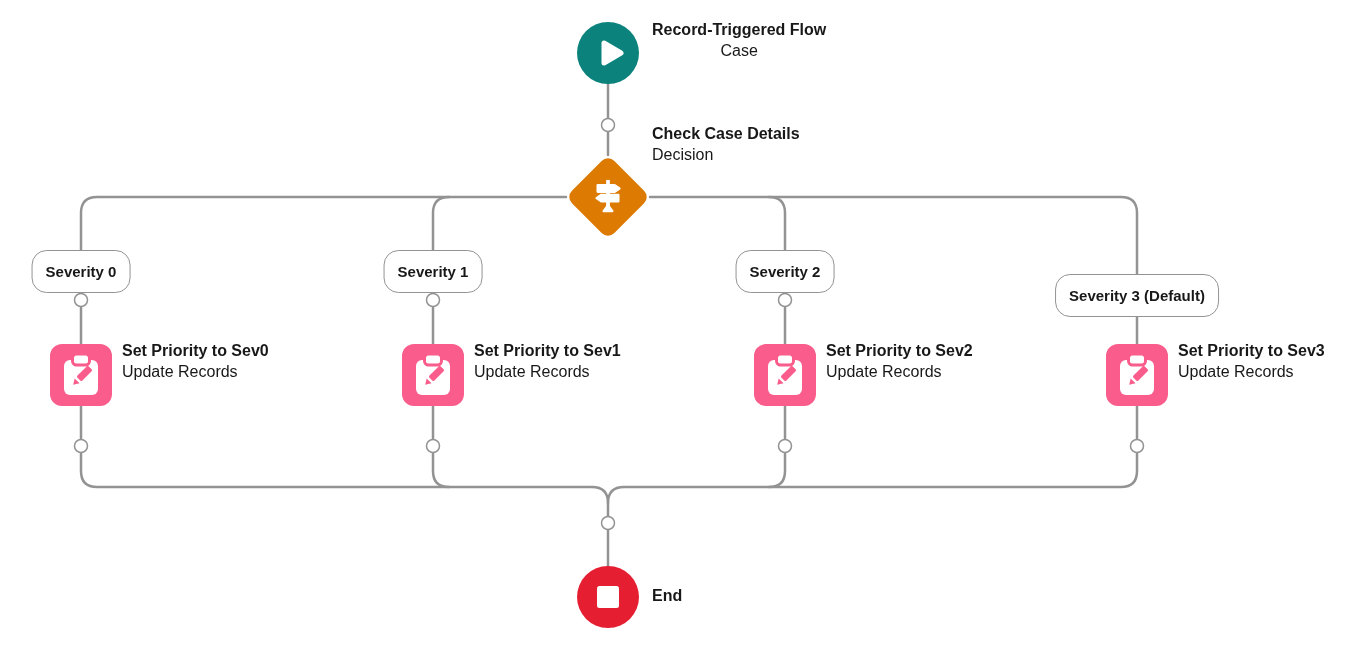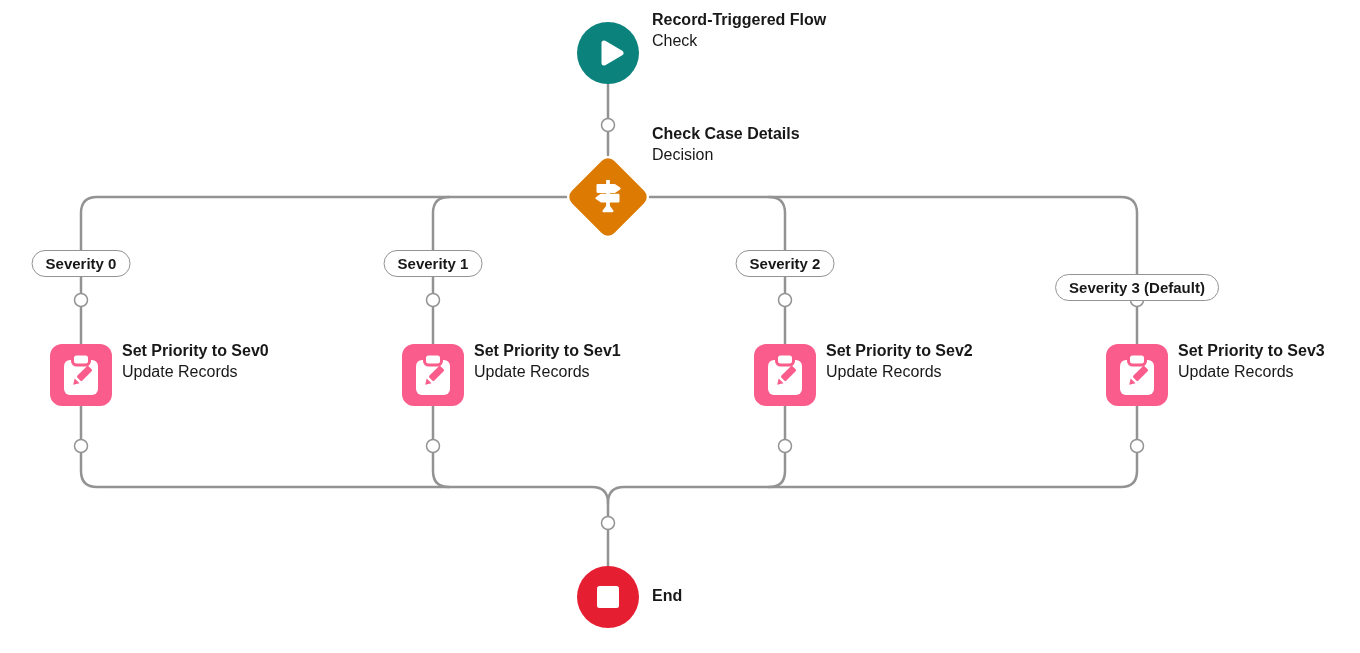--- a/index.html
+++ b/index.html
@@ -34,21 +34,21 @@
   }
   .node svg{display:block;}
 
   .label{position:absolute;z-index:2;color:var(--c-text,#181818);white-space:nowrap;}
   .label .title{font-size:16px;line-height:21px;font-weight:700;}
   .label .sub{font-size:16px;line-height:21px;font-weight:400;}
 
   .pill{
     position:absolute;z-index:2;transform:translateX(-50%);
     background:#fff;border:1.5px solid var(--c-connector,#939393);
-    border-radius:15px;padding:2px 13px;
+    border-radius:15px;padding:10px 13px;
     font-size:15px;line-height:21px;font-weight:700;color:var(--c-text,#181818);
     white-space:nowrap;
   }
 
   .icon-white{fill:#fff;}
   .sign{fill:#fff;stroke:#fff;stroke-width:3;stroke-linejoin:round;}
   .play{fill:#fff;stroke:#fff;stroke-width:5;stroke-linejoin:round;}
   .pencil{fill:var(--c-update-node,#fa5c8b);}
   .clip{fill:#fff;stroke:var(--c-update-node,#fa5c8b);stroke-width:3;}
 </style>
@@ -74,23 +74,23 @@
     <circle class="add-dot" cx="785" cy="446" r="6.5"></circle>
     <circle class="add-dot" cx="1137" cy="446" r="6.5"></circle>
     <circle class="add-dot" cx="608" cy="523" r="6.5"></circle>
   </svg>
 
   <div class="node circle-node start-node" style="left:577px;top:22px;">
     <svg width="62" height="62" viewBox="0 0 62 62">
       <polygon class="play" points="27,21 27,41 44,31"></polygon>
     </svg>
   </div>
-  <div class="label" style="left:652px;top:9px;">
+  <div class="label" style="left:652px;top:19px;text-align:center;">
     <div class="title">Record-Triggered Flow</div>
-    <div class="sub">Check</div>
+    <div class="sub">Case</div>
   </div>
 
   <div class="diamond" style="left:578px;top:167px;"></div>
   <svg class="diamond-icon" style="left:585px;top:174px;" width="46" height="46" viewBox="0 0 62 62">
     <rect class="icon-white" x="28.5" y="8" width="5" height="40"></rect>
     <path class="sign" d="M17,15 L40,15 L46.5,19.5 L40,24 L17,24 Z"></path>
     <path class="sign" d="M45,28 L22,28 L15.5,32.5 L22,37 L45,37 Z"></path>
     <path class="sign" d="M31,42 L25,50 L37,50 Z"></path>
   </svg>
   <div class="label" style="left:652px;top:123px;">

